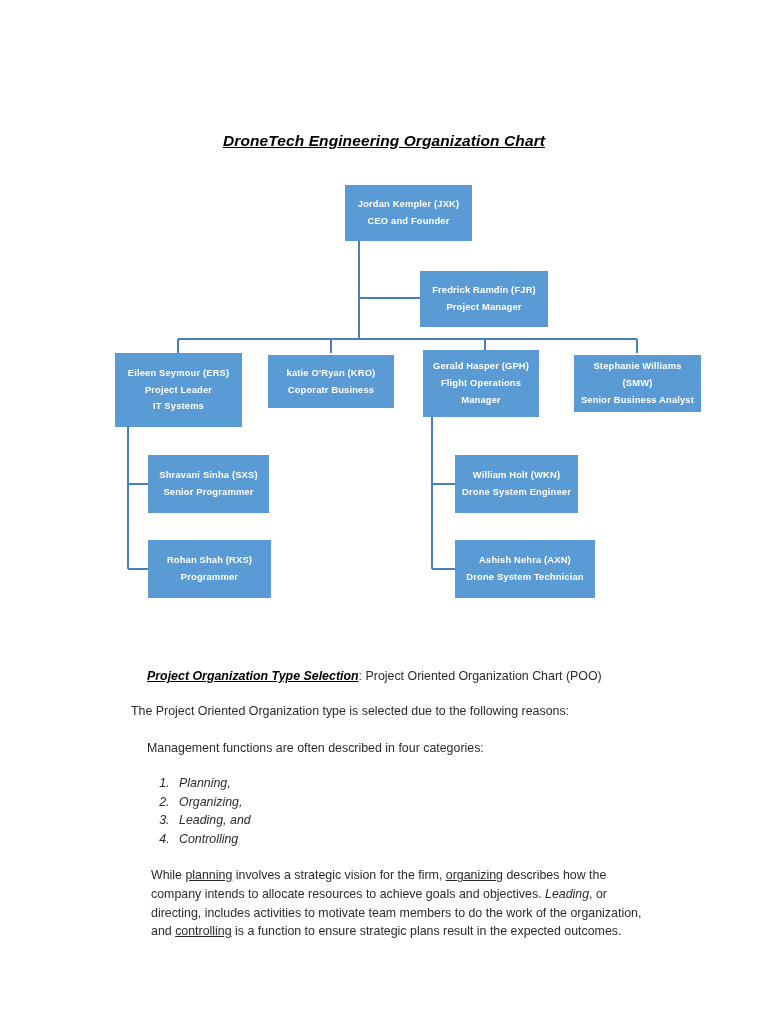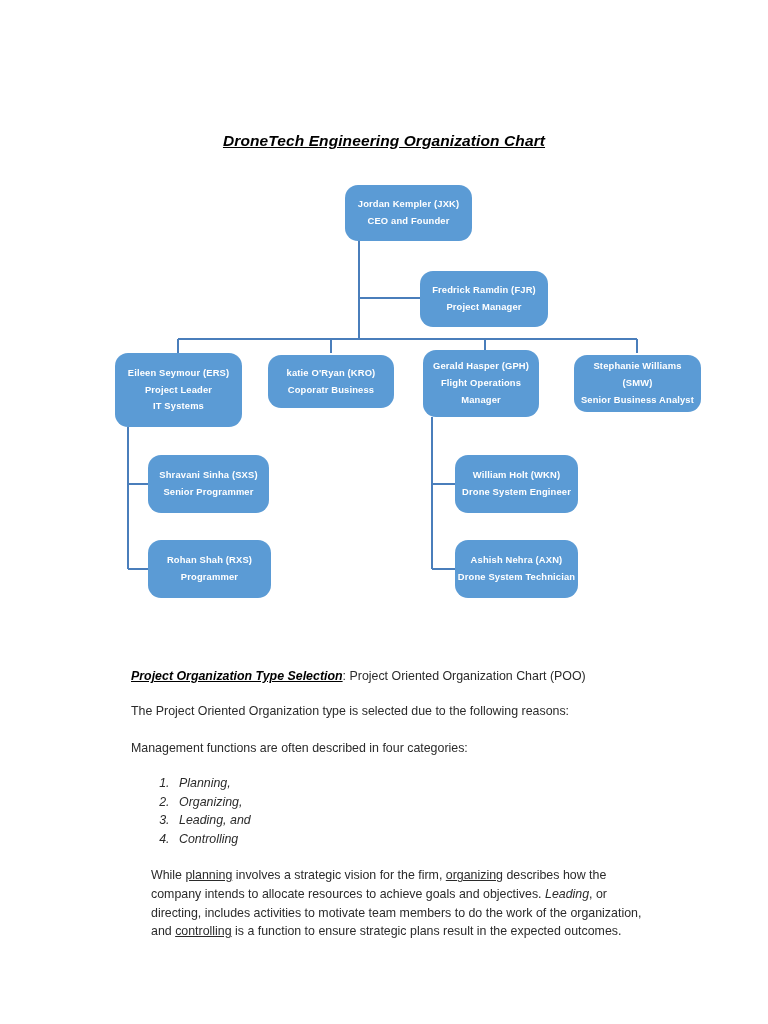--- a/index.html
+++ b/index.html
@@ -56,36 +56,35 @@
     font-weight: bold;
     line-height: 1.78;
     text-align: center;
     display: flex;
     flex-direction: column;
     align-items: center;
     justify-content: center;
     box-sizing: border-box;
     padding: 6px 3px;
     letter-spacing: 0.15px;
-    border-radius: 13px;
   }
   .node .ln { display: block; white-space: nowrap; }
 
   
   .body-text {
     position: absolute;
     left: 131px;
     top: 668px;
     width: 520px;
     font-size: 12.4px;
     color: #2b2b2b;
     line-height: 1.45;
   }
   .para { margin: 0 0 19px 0; }
-  .para.tight { margin-bottom: 17px; }
+  .para.tight { margin-bottom: 17px; margin-left: 16px; }
   .lead-label {
     font-weight: bold;
     font-style: italic;
     text-decoration: underline;
     color: #000000;
   }
   ol.cat-list {
     margin: 0 0 18px 0;
     padding-left: 42px;
     list-style-type: decimal;
@@ -178,21 +177,21 @@
   <div class="node" style="left:148px; top:540px; width:123px; height:58px;">
     <span class="ln">Rohan Shah (RXS)</span>
     <span class="ln">Programmer</span>
   </div>
 
   <div class="node" style="left:455px; top:455px; width:123px; height:58px;">
     <span class="ln">William Holt (WKN)</span>
     <span class="ln">Drone System Engineer</span>
   </div>
 
-  <div class="node" style="left:455px; top:540px; width:123px; height:58px;">
+  <div class="node" style="left:455px; top:540px; width:140px; height:58px;">
     <span class="ln">Ashish Nehra (AXN)</span>
     <span class="ln">Drone System Technician</span>
   </div>
 
 </div>
 
 <div class="body-text">
 
   <p class="para tight">
     <span class="lead-label">Project Organization Type Selection</span><span>: Project Oriented Organization Chart (POO)</span>

